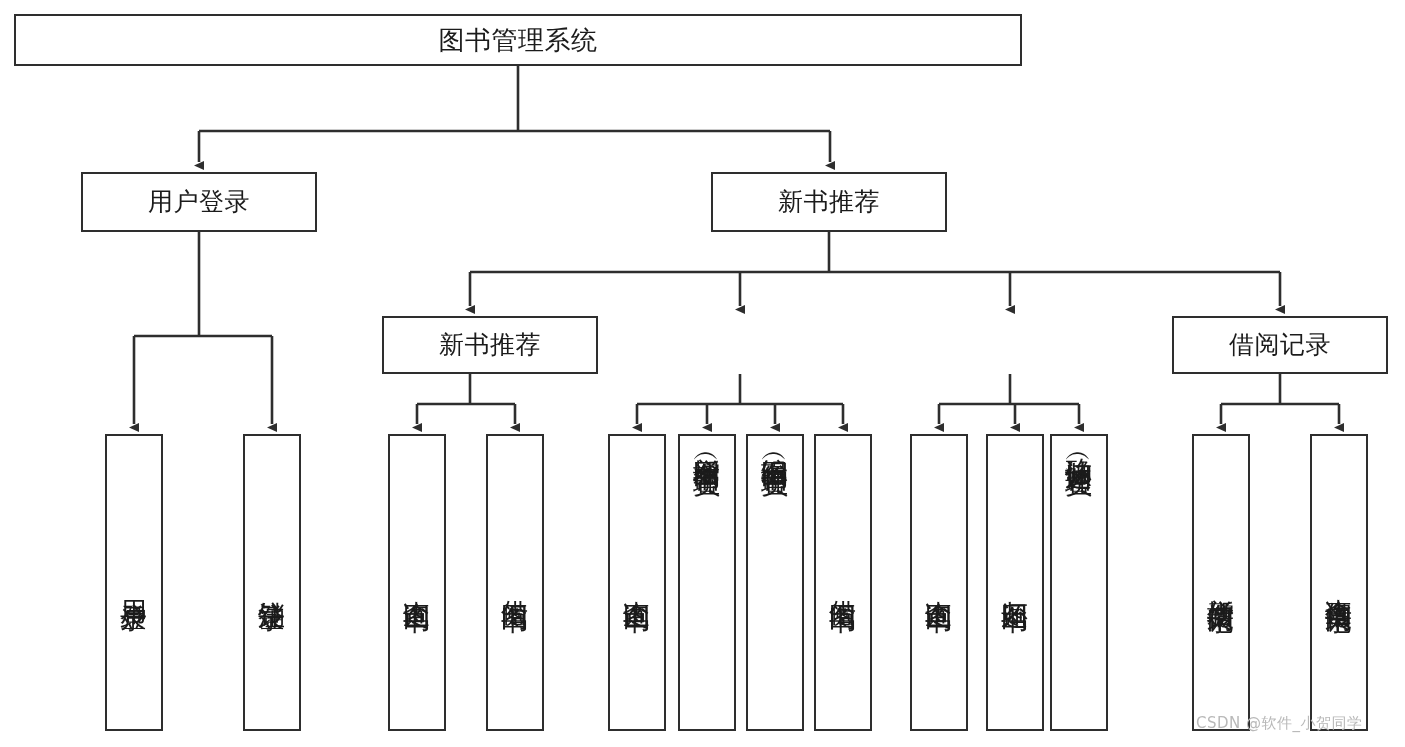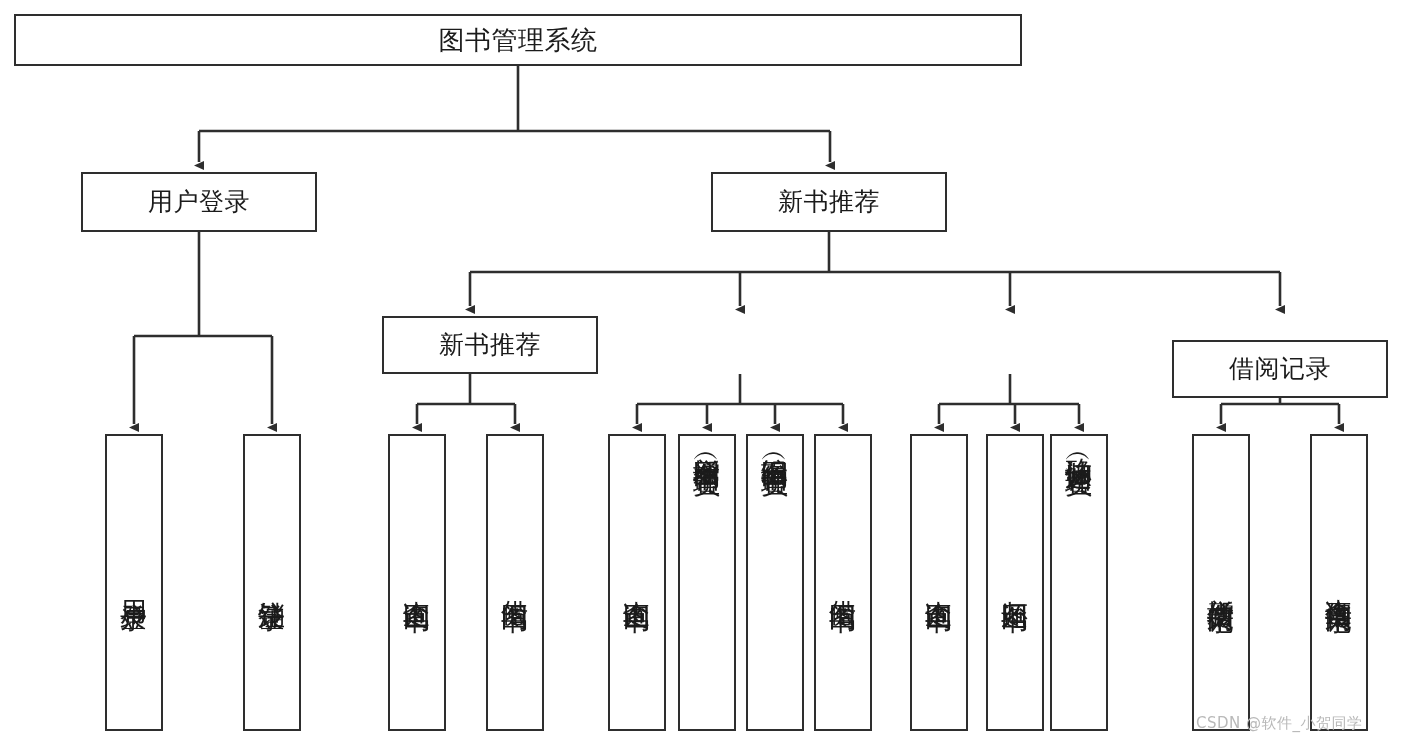--- a/index.html
+++ b/index.html
@@ -134,21 +134,21 @@
   <div class="node horiz" style="left:81px; top:172px; width:236px; height:60px;">
     <span class="lbl">用户登录</span>
   </div>
   <div class="node horiz" style="left:711px; top:172px; width:236px; height:60px;">
     <span class="lbl">新书推荐</span>
   </div>
 
   <div class="node horiz" style="left:362px; top:316px; width:216px; height:58px;margin-left:20px;">
     <span class="lbl">新书推荐</span>
   </div>
-  <div class="node horiz" style="left:1172px; top:316px; width:216px; height:58px;margin-top:24px;">
+  <div class="node horiz" style="left:1172px; top:316px; width:216px; height:58px;">
     <span class="lbl">借阅记录</span>
   </div>
 
   <div class="node vert center-text" style="left:105px; top:434px; width:58px; height:297px;">
     <span class="lbl">用户登录</span>
   </div>
   <div class="node vert center-text" style="left:243px; top:434px; width:58px; height:297px;">
     <span class="lbl">注销登录</span>
   </div>
 

